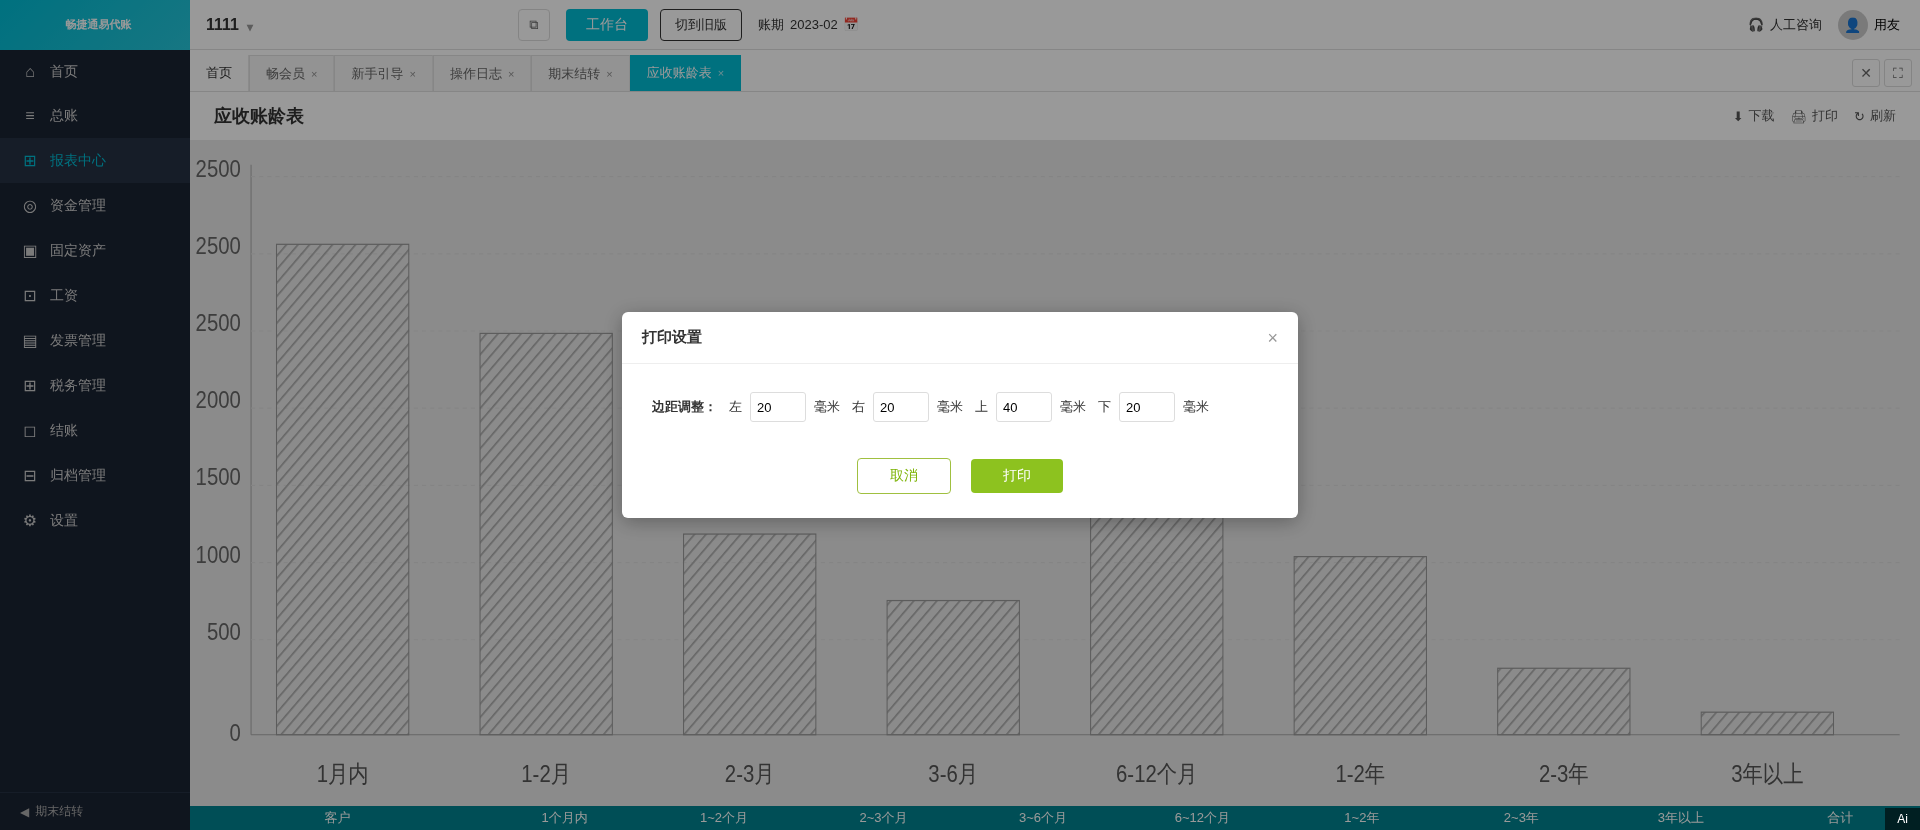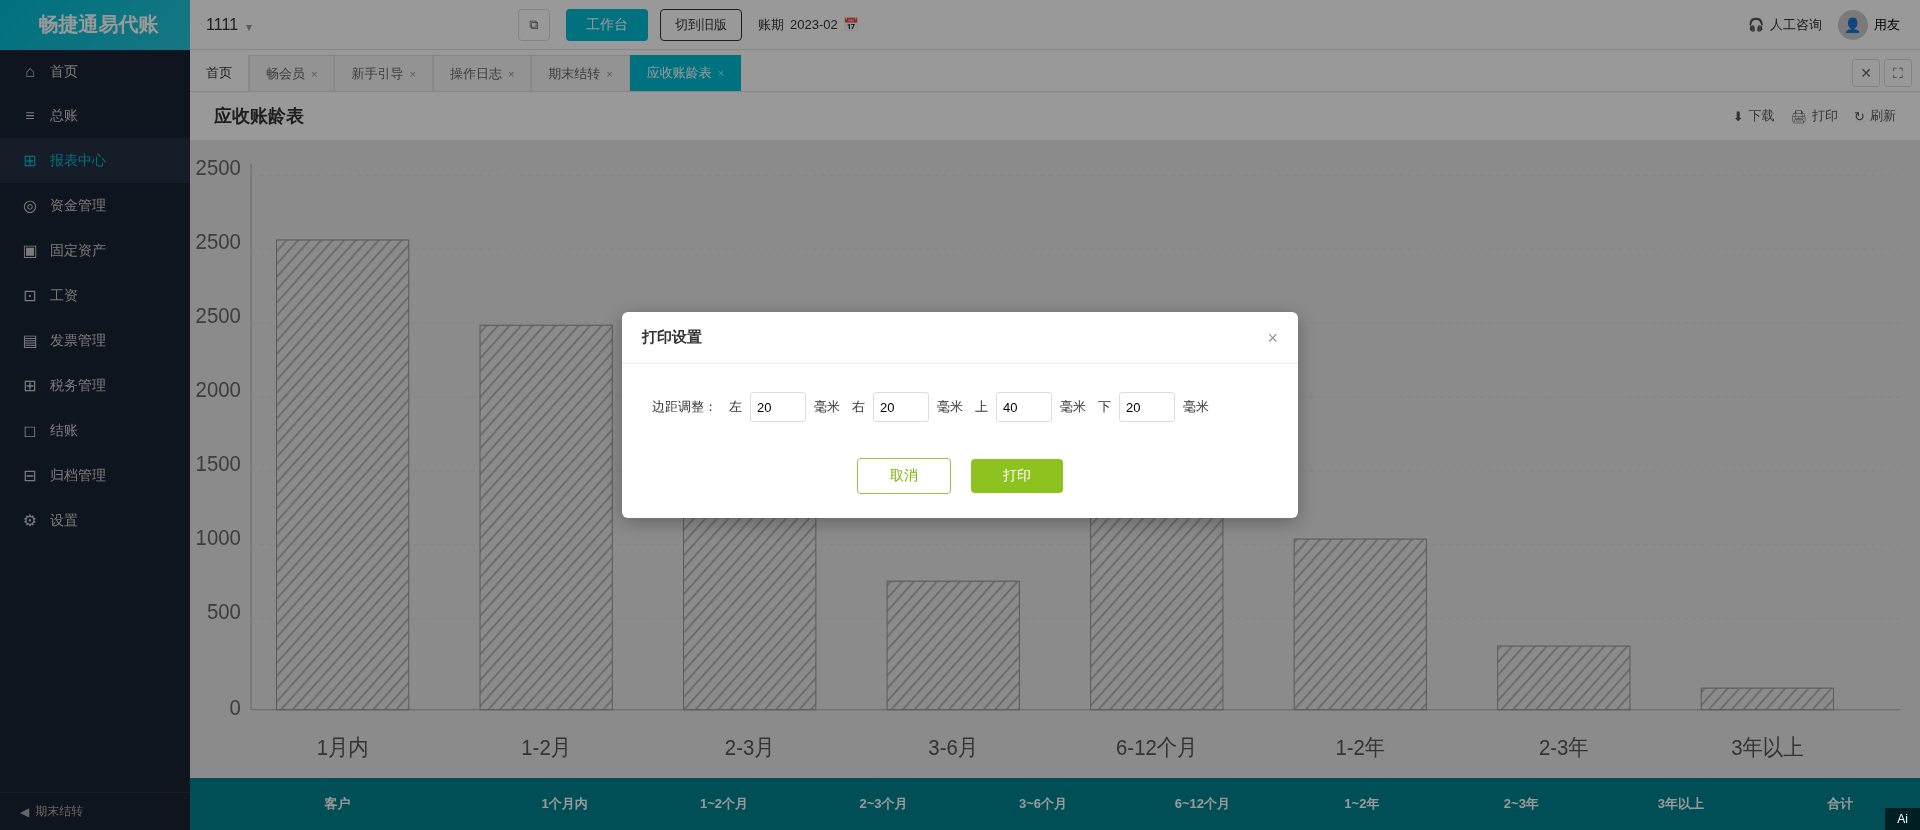--- a/index.html
+++ b/index.html
@@ -18,30 +18,31 @@
       width: 190px;
       height: 50px;
       background: linear-gradient(135deg, #00bcd4, #26c6da);
       display: flex;
       align-items: center;
       justify-content: center;
       flex-shrink: 0;
     }
     .logo-text {
       color: #fff;
-      font-size: 20px;
+      font-size: 11px;
       font-weight: bold;
       margin-left: 7px;
     }
     .company-selector {
       display: flex;
       align-items: flex-end;
       padding: 0 16px;
       min-width: 320px;
       cursor: pointer;
+      font-weight: bold;
     }
     .company-name {
       font-size: 16px;
       color: #333;
       margin-right: 8px;
     }
     .dropdown-icon {
       color: #999;
       font-size: 12px;
     }
@@ -272,26 +273,25 @@
     
     .chart-area {
       flex: 1;
       background: #e8e8e8;
       position: relative;
       overflow: hidden;
     }
 
     
     .table-bar {
-      height: 52px;
+      height: 24px;
       background: #00838f;
       display: flex;
       align-items: center;
       flex-shrink: 0;
-      font-weight: bold;
     }
     .table-col {
       color: #fff;
       font-size: 13px;
       padding: 0 12px;
       text-align: center;
       white-space: nowrap;
     }
     .table-col-wide { flex: 2; }
     .table-col-narrow { flex: 1; text-align: center; }
@@ -340,20 +340,21 @@
     .form-row {
       display: flex;
       align-items: center;
       gap: 12px;
       flex-wrap: wrap;
     }
     .form-label {
       font-size: 13px;
       color: #333;
       white-space: nowrap;
+      font-weight: bold;
     }
     .margin-group {
       display: flex;
       align-items: center;
       gap: 8px;
     }
     .margin-label {
       font-size: 13px;
       color: #333;
     }

